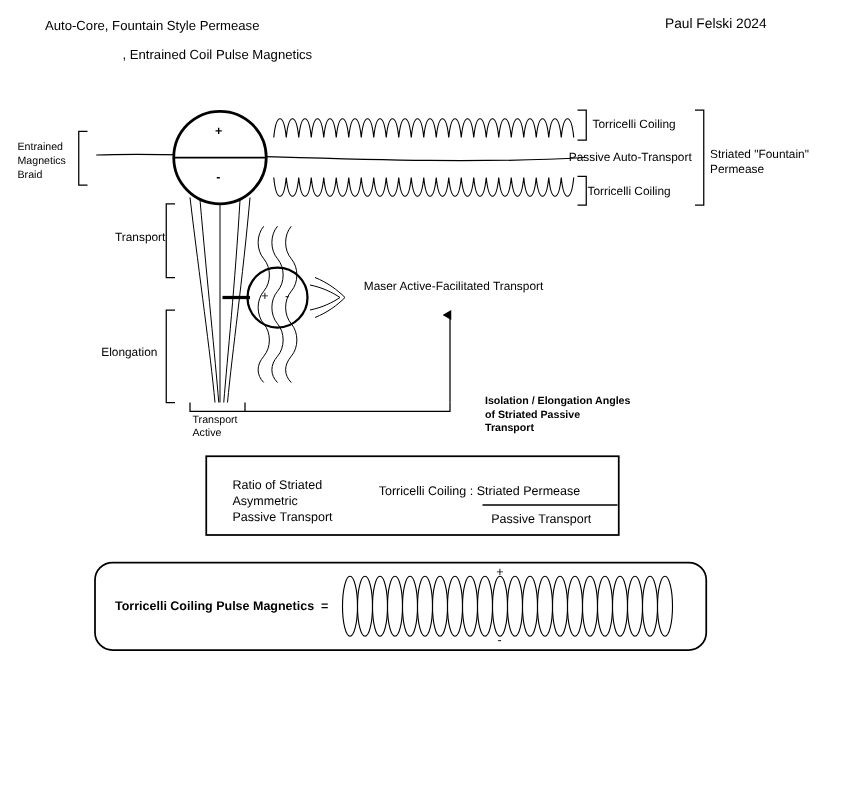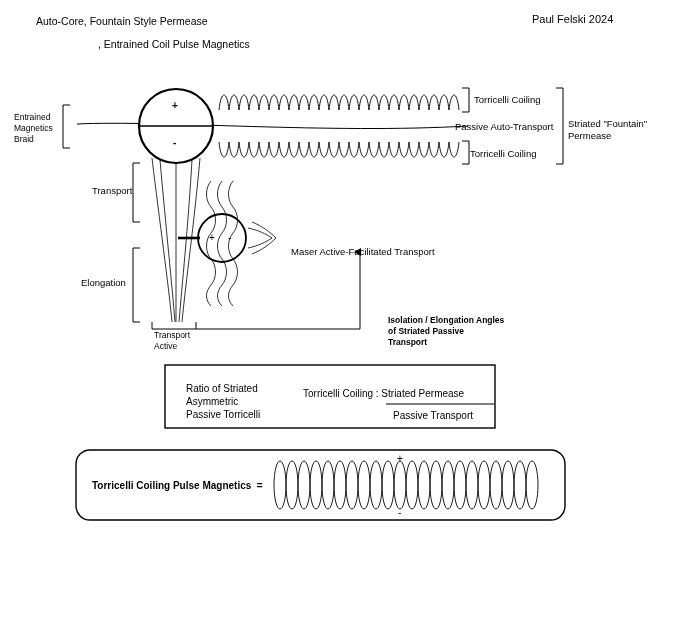--- a/index.html
+++ b/index.html
@@ -193,27 +193,27 @@
 <div class="lbl" style="left:81px; top:277px;">Elongation</div>
 <div class="lbl sm" style="left:154px; top:330px;">Transport
 Active</div>
 
 <div class="lbl" style="left:474px; top:94px;">Torricelli Coiling</div>
 <div class="lbl" style="left:455px; top:121px;">Passive Auto-Transport</div>
 <div class="lbl" style="left:470px; top:148px;">Torricelli Coiling</div>
 <div class="lbl" style="left:568px; top:118px;">Striated "Fountain"
 Permease</div>
 
-<div class="lbl" style="left:291px; top:246px;">Maser Active-Facilitated Transport</div>
+<div class="lbl" style="left:291px; top:224px;">Maser Active-Facilitated Transport</div>
 
 <div class="lbl sm" style="left:388px; top:315px;font-weight:bold;">Isolation / Elongation Angles
 of Striated Passive
 Transport</div>
 
 <div class="lbl md" style="left:186px; top:382px;">Ratio of Striated
 Asymmetric
-Passive Torricelli</div>
+Passive Transport</div>
 <div class="lbl md" style="left:303px; top:387px;">Torricelli Coiling : Striated Permease</div>
 <div class="lbl md" style="left:393px; top:409px;">Passive Transport</div>
 
 <div class="lbl md" style="left:92px; top:479px;font-weight:bold;">Torricelli Coiling Pulse Magnetics  =</div>
 <div class="lbl md" style="left:397px; top:452px;">+</div>
 <div class="lbl md" style="left:398px; top:506px;">-</div>
 
 </body></html>

